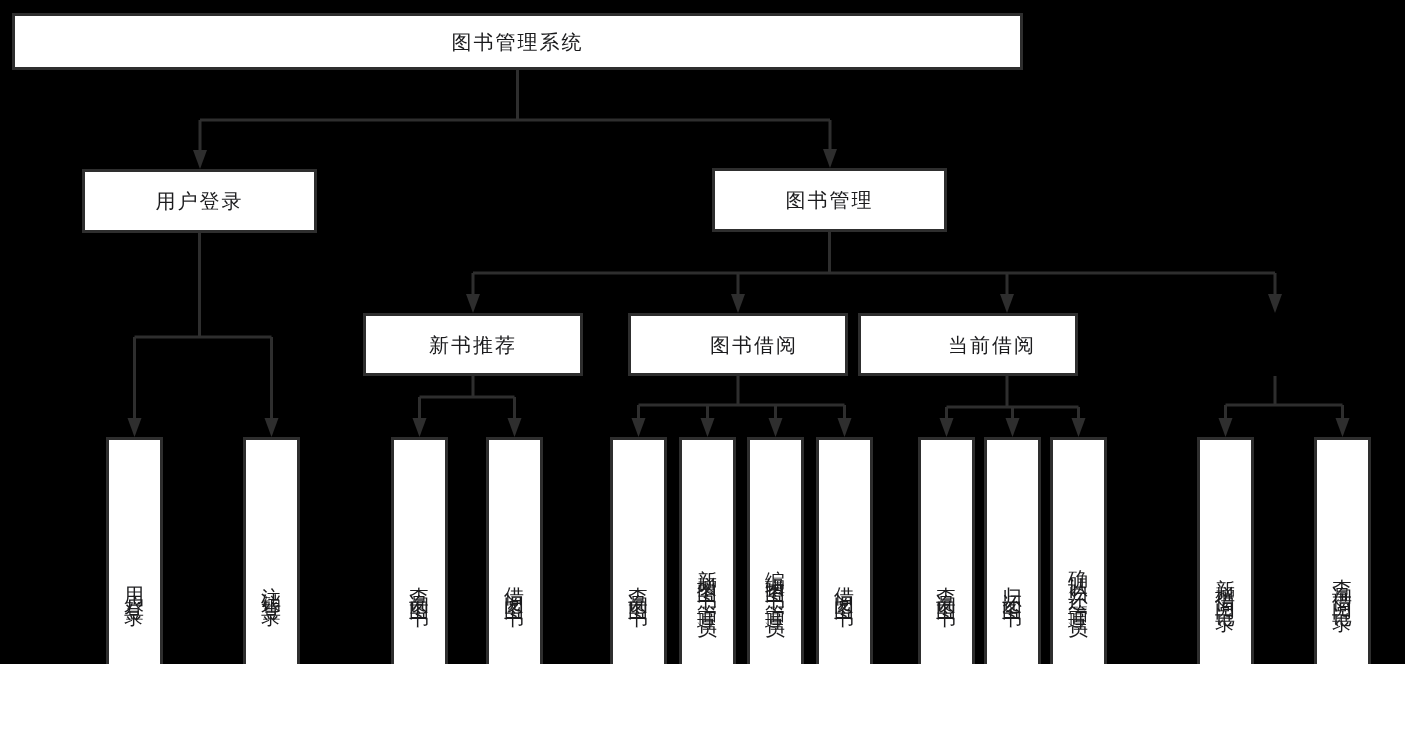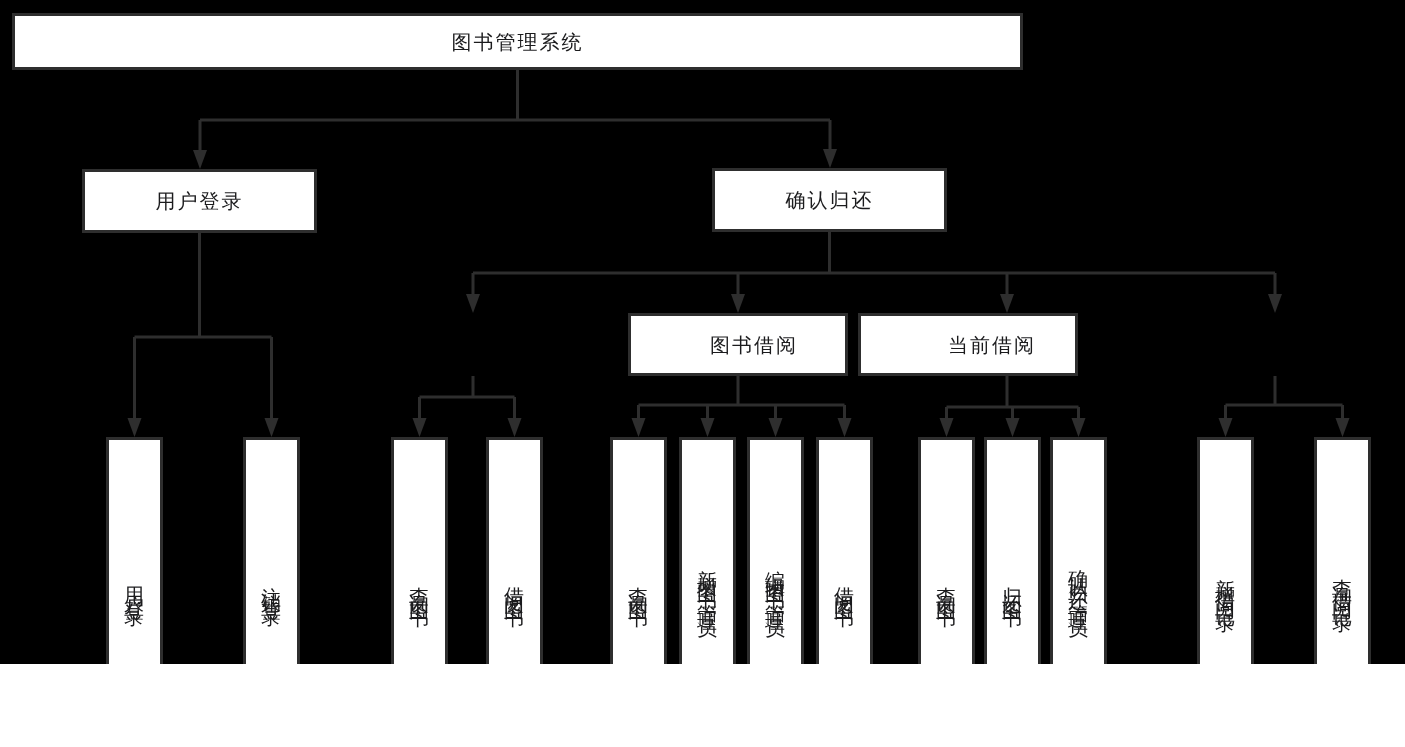--- a/index.html
+++ b/index.html
@@ -104,23 +104,26 @@
   </svg>
 
   <div class="box" style="left:12px; top:13px; width:1011px; height:57px;">
     <span class="label">图书管理系统</span>
   </div>
 
   <div class="box" style="left:82px; top:169px; width:235px; height:64px;">
     <span class="label">用户登录</span>
   </div>
   <div class="box" style="left:712px; top:168px; width:235px; height:64px;">
-    <span class="label">确认归还</span>
+    <span class="label">图书管理</span>
   </div>
 
+  <div class="box" style="left:363px; top:313px; width:220px; height:63px;">
+    <span class="label">新书推荐</span>
+  </div>
   <div class="box" style="left:628px; top:313px; width:220px; height:63px;padding-left:32px;">
     <span class="label">图书借阅</span>
   </div>
   <div class="box" style="left:858px; top:313px; width:220px; height:63px;padding-left:48px;">
     <span class="label">当前借阅</span>
   </div>
 
   <div class="box vbox" style="left:106px; top:437px; width:57px; height:296px;">
     <span class="label">用户登录</span>
   </div>

